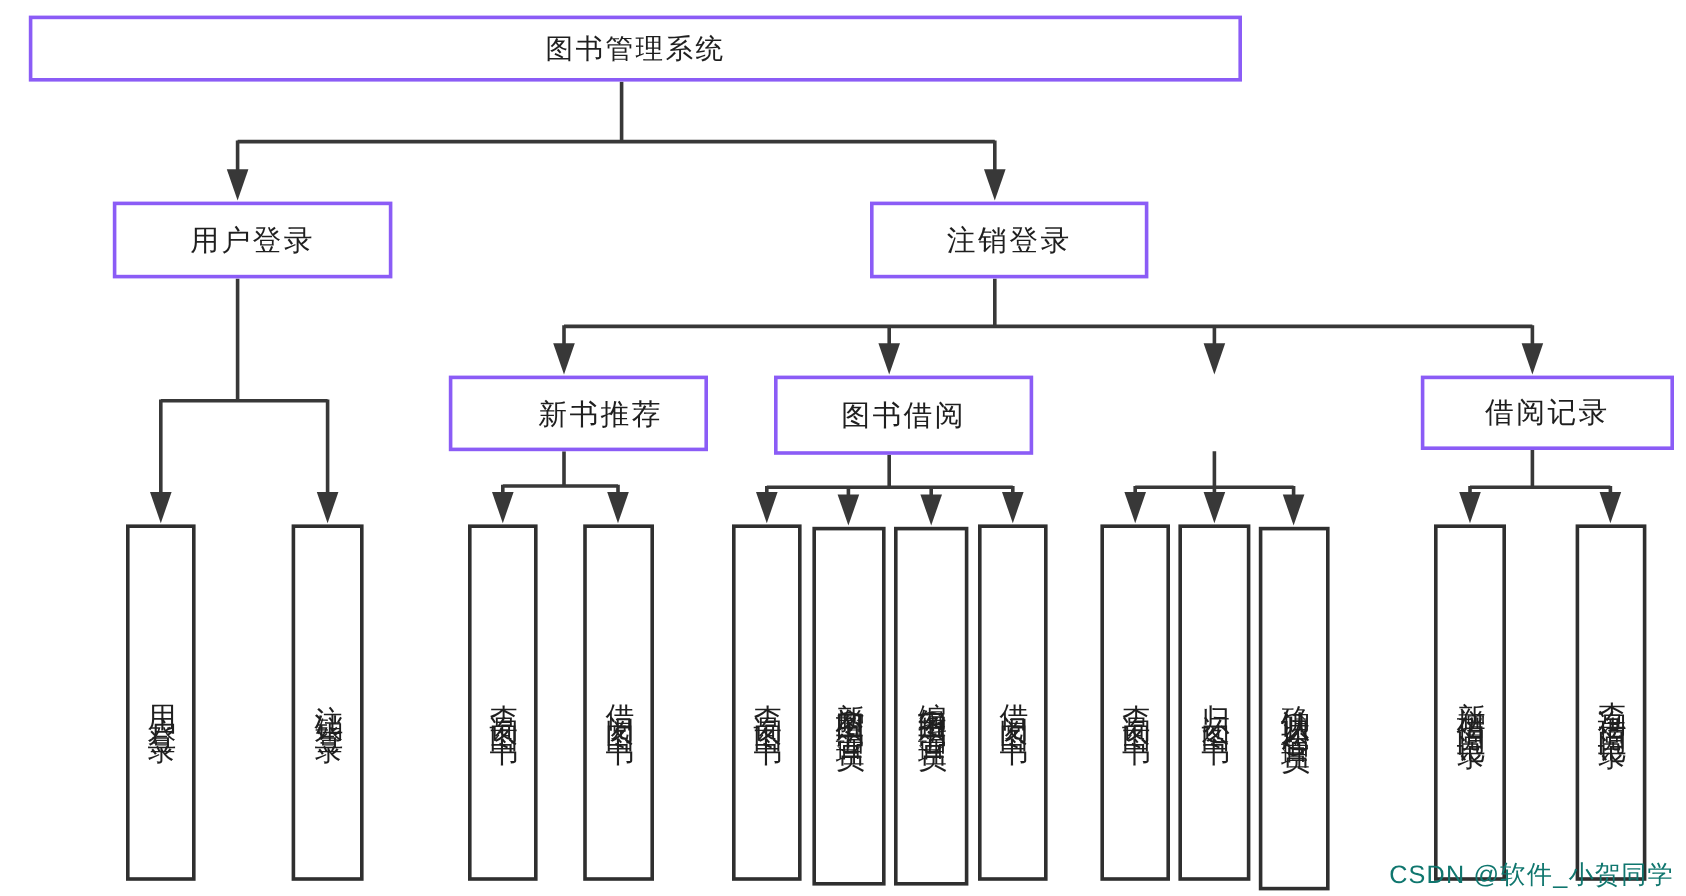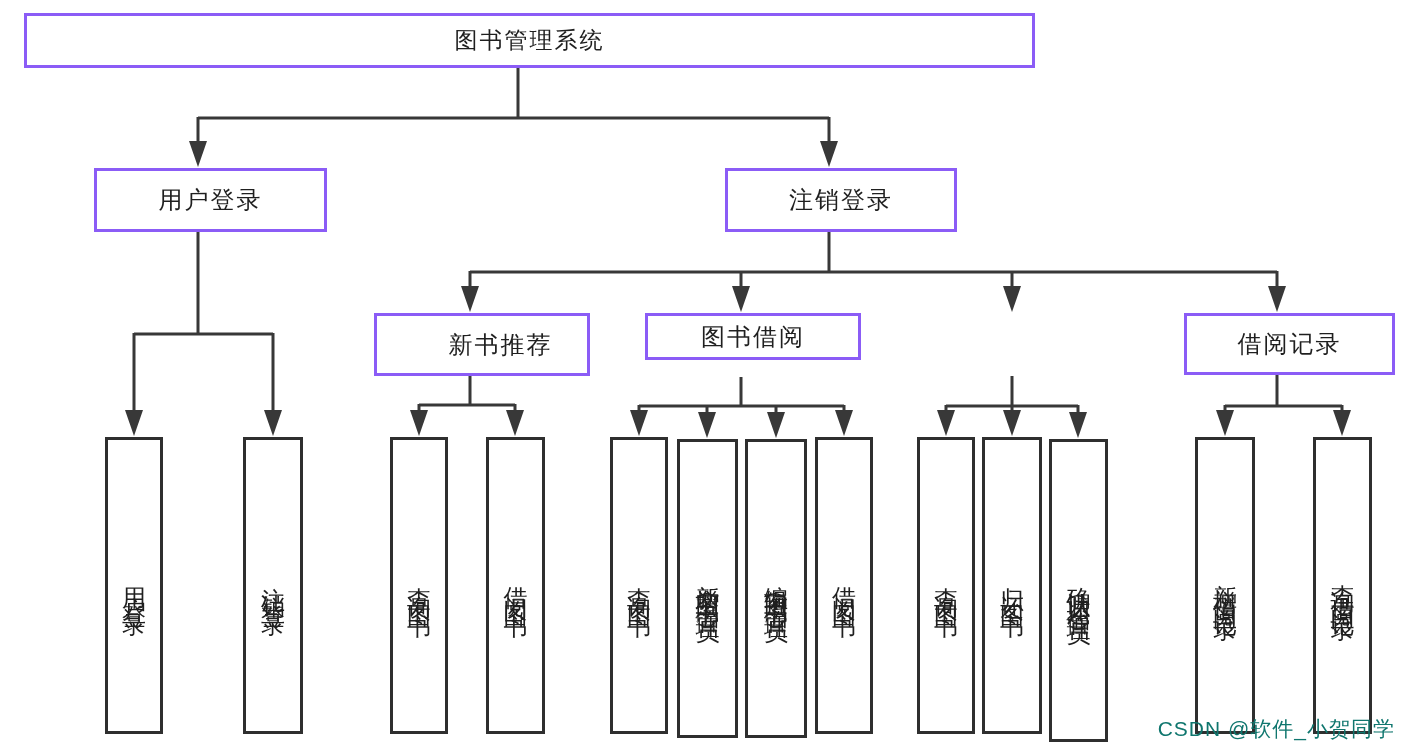--- a/index.html
+++ b/index.html
@@ -110,21 +110,21 @@
   <div class="node" style="left:82px;top:168px;width:233px;height:64px;">
     <span class="lbl">用户登录</span>
   </div>
   <div class="node" style="left:713px;top:168px;width:232px;height:64px;">
     <span class="lbl">注销登录</span>
   </div>
 
   <div class="node" style="left:362px;top:313px;width:216px;height:63px;padding-left:37px;">
     <span class="lbl">新书推荐</span>
   </div>
-  <div class="node" style="left:633px;top:313px;width:216px;height:47px;">
+  <div class="node" style="left:633px;top:313px;width:216px;height:66px;">
     <span class="lbl">图书借阅</span>
   </div>
   <div class="node" style="left:1172px;top:313px;width:211px;height:62px;">
     <span class="lbl">借阅记录</span>
   </div>
 
   <div class="leaf" style="left:105px;top:437px;width:58px;height:297px;">
     <span class="vlbl">用户登录</span>
   </div>
   <div class="leaf" style="left:243px;top:437px;width:60px;height:297px;">

